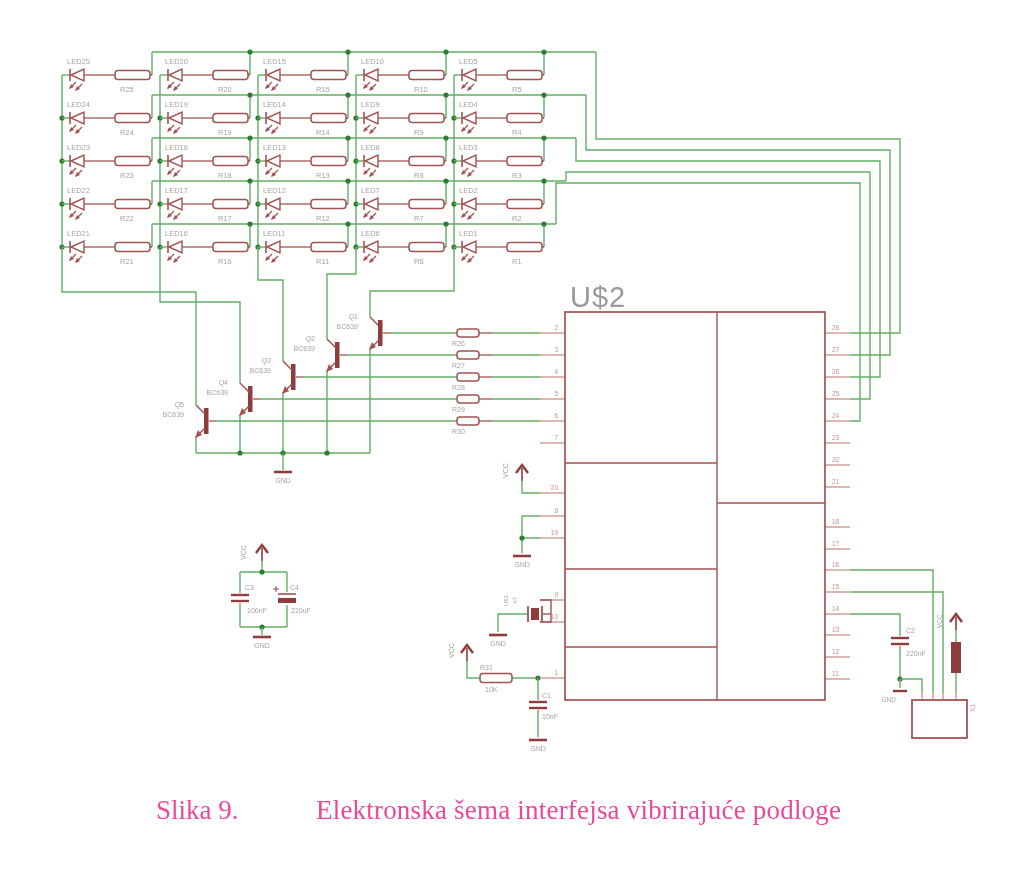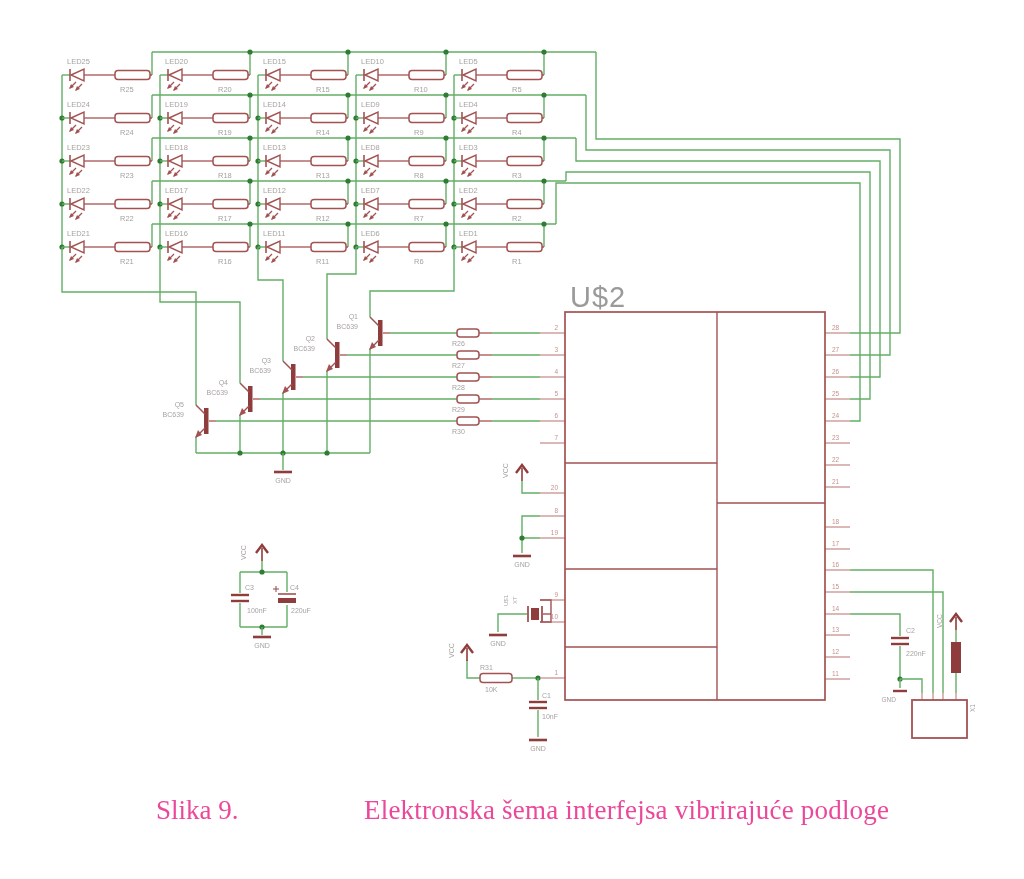--- a/index.html
+++ b/index.html
@@ -1,21 +1,21 @@
 <!DOCTYPE html>
 <html><head>
 <meta charset="utf-8">
 <style>
   html,body{margin:0;padding:0;background:#ffffff;}
   body{width:1024px;height:879px;position:relative;font-family:"Liberation Sans",sans-serif;overflow:hidden;}
   #canvas{position:absolute;left:0;top:0;}
   #caption{position:absolute;top:795px;left:16px;width:1024px;height:40px;color:#ec4899;
            font-family:"Liberation Serif",serif;font-size:27px;}
   #caption .fig{position:absolute;left:140px;top:0;}
-  #caption .txt{position:absolute;left:300px;top:0;letter-spacing:0.2px;margin-left:48px;}
+  #caption .txt{position:absolute;left:300px;top:0;letter-spacing:0.2px;}
 </style>
 </head>
 <body>
 
 <svg id="canvas" width="1024" height="879" viewBox="0 0 1024 879">
     <g>
       <polyline points="62,75 62,247" fill="none" stroke="#63ae66" stroke-width="1.4"></polyline>
       <circle cx="62" cy="118" r="2.6" fill="#2f7d33"></circle>
       <circle cx="62" cy="161" r="2.6" fill="#2f7d33"></circle>
       <circle cx="62" cy="204" r="2.6" fill="#2f7d33"></circle>

